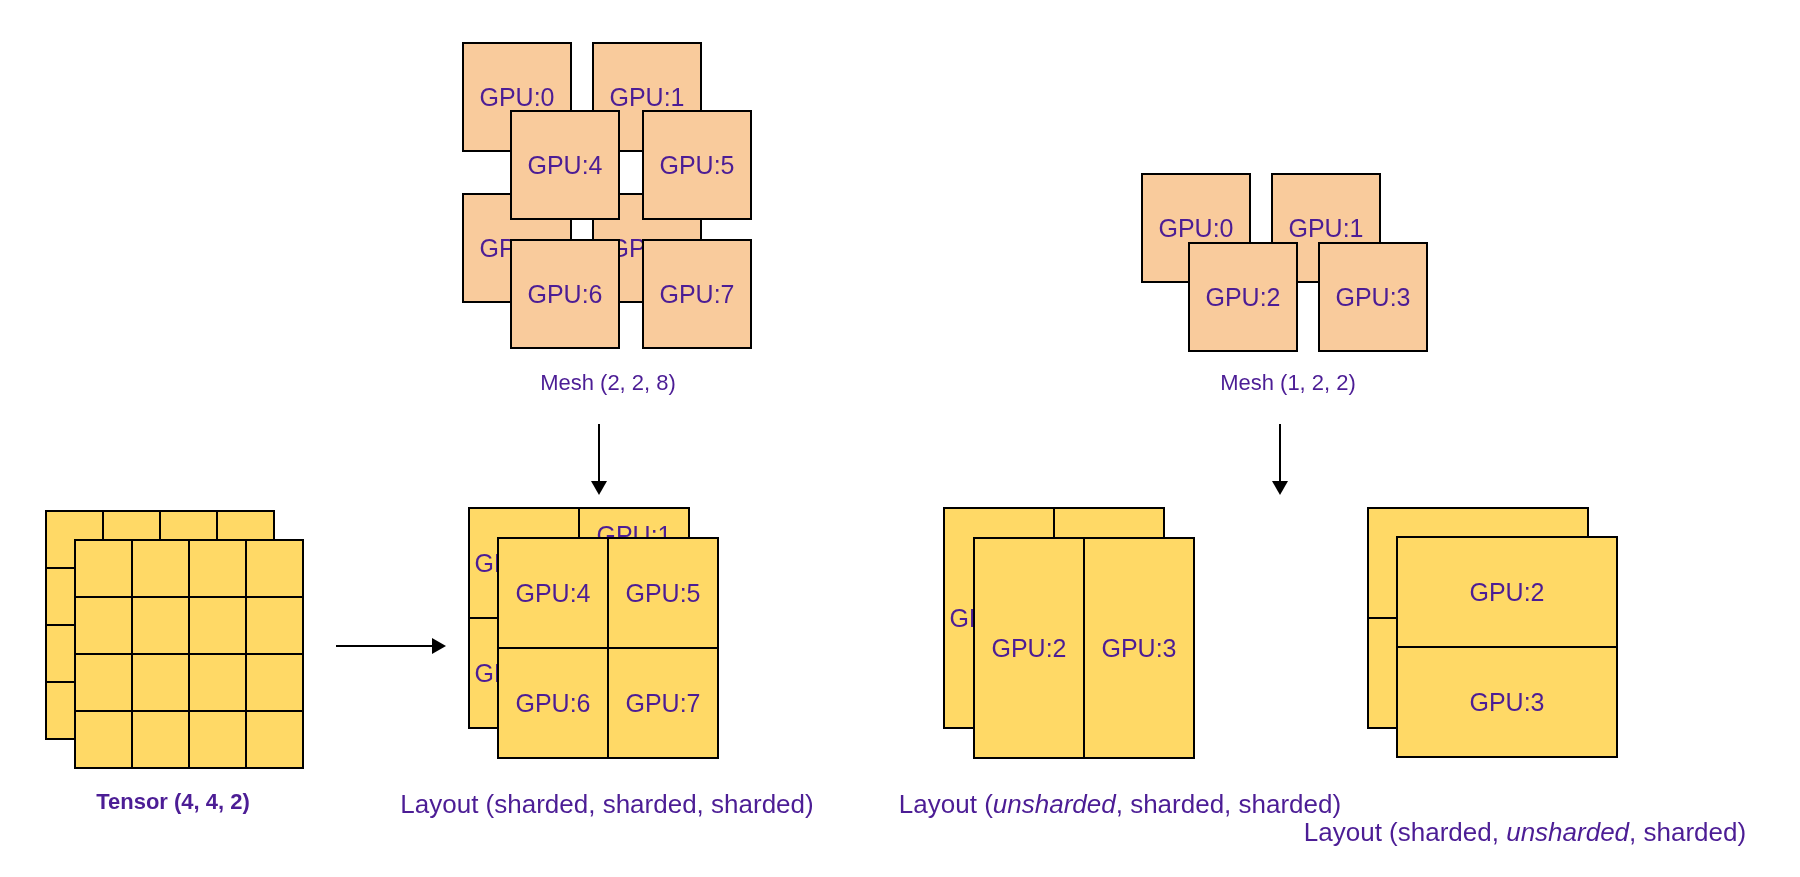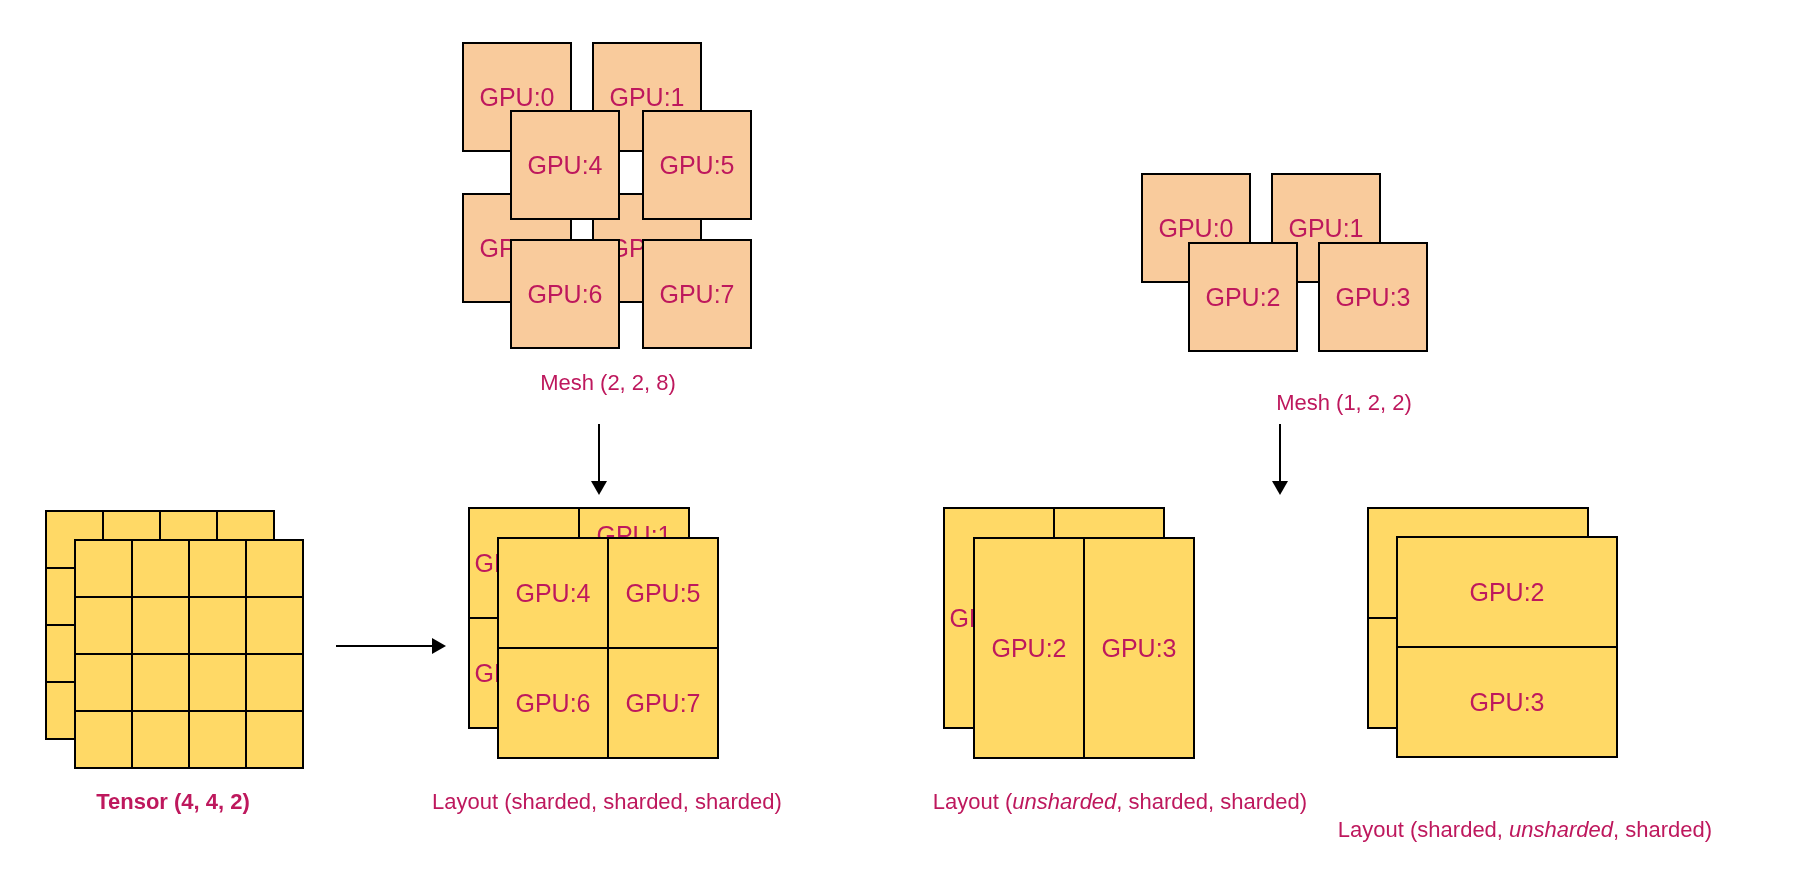--- a/index.html
+++ b/index.html
@@ -1,36 +1,36 @@
 <!DOCTYPE html>
 <html><head>
 <meta charset="utf-8">
 <style>
   html,body{margin:0;padding:0;background:#fff;}
   .canvas{
     position:relative;width:1800px;height:877px;background:#FFFFFF;
-    font-family:"Liberation Sans",sans-serif;color:#be185d;overflow:hidden;
+    font-family:"Liberation Sans",sans-serif;color:#4c1d95;overflow:hidden;
   }
   .group{position:absolute;inset:0;}
   .gpu-box{
     position:absolute;box-sizing:border-box;border:2px solid #000;
     display:flex;align-items:center;justify-content:center;
     font-size:25px;line-height:1;
   }
   .panel{
     position:absolute;box-sizing:border-box;border:1px solid #000;display:grid;
   }
   .cell{
     border:1px solid #000;display:flex;align-items:center;justify-content:center;
     font-size:25px;line-height:1;overflow:visible;
   }
   .gpu-label{white-space:nowrap;}
   .caption{
     position:absolute;transform:translateX(-50%);white-space:nowrap;
-    font-size:22px;line-height:1.25;
+    font-size:26px;line-height:1.25;
   }
   .caption.small{font-size:22px;}
   .italic{font-style:italic;}
   .vline{position:absolute;width:2px;background:#000;}
   .hline{position:absolute;height:2px;background:#000;}
   .head-down{position:absolute;width:0;height:0;
     border-left:8px solid transparent;border-right:8px solid transparent;
     border-top:14px solid #000;}
   .head-right{position:absolute;width:0;height:0;
     border-top:8px solid transparent;border-bottom:8px solid transparent;
@@ -74,21 +74,21 @@
       </div>
       <div class="gpu-box" style="left: 1271px; top: 173px; width: 110px; height: 110px; background: rgb(249, 203, 156); z-index: 1;">
         <span class="gpu-label">GPU:1</span>
       </div>
       <div class="gpu-box" style="left: 1188px; top: 242px; width: 110px; height: 110px; background: rgb(249, 203, 156); z-index: 2;">
         <span class="gpu-label">GPU:2</span>
       </div>
       <div class="gpu-box" style="left: 1318px; top: 242px; width: 110px; height: 110px; background: rgb(249, 203, 156); z-index: 2;">
         <span class="gpu-label">GPU:3</span>
       </div>
-      <div class="caption small" style="left: 1344px; top: 369px; z-index: 3; margin-top: 20px;"><span>Mesh (1, 2, 2)</span></div>
+      <div class="caption small" style="left: 1288px; top: 369px; z-index: 3;"><span>Mesh (1, 2, 2)</span></div>
     </div>
   <div class="group">
       <div class="panel" style="left: 45px; top: 510px; width: 230px; height: 230px; background: rgb(255, 217, 102); z-index: 1; grid-template-columns: repeat(4, 1fr); grid-template-rows: repeat(4, 1fr);">
         <div class="cell"></div>
         <div class="cell"></div>
         <div class="cell"></div>
         <div class="cell"></div>
         <div class="cell"></div>
         <div class="cell"></div>
         <div class="cell"></div>

